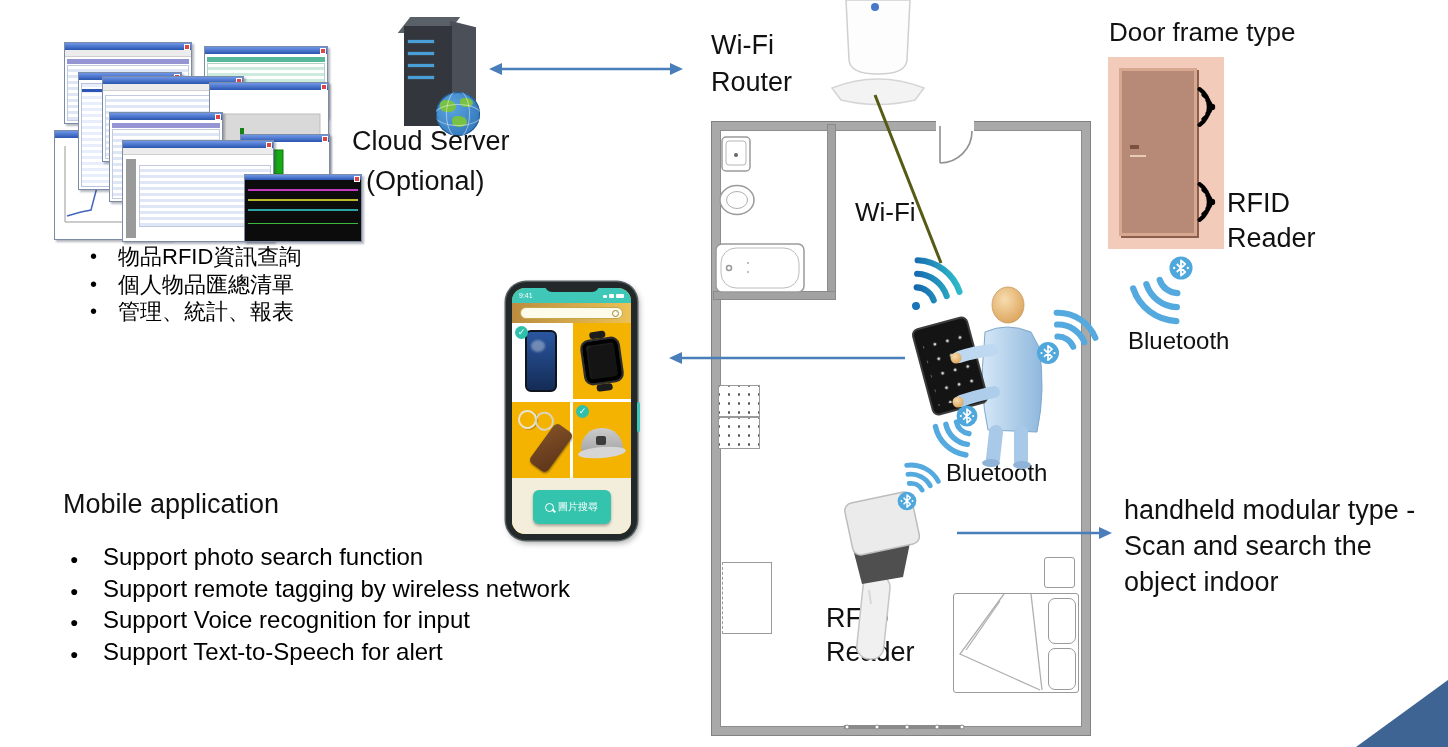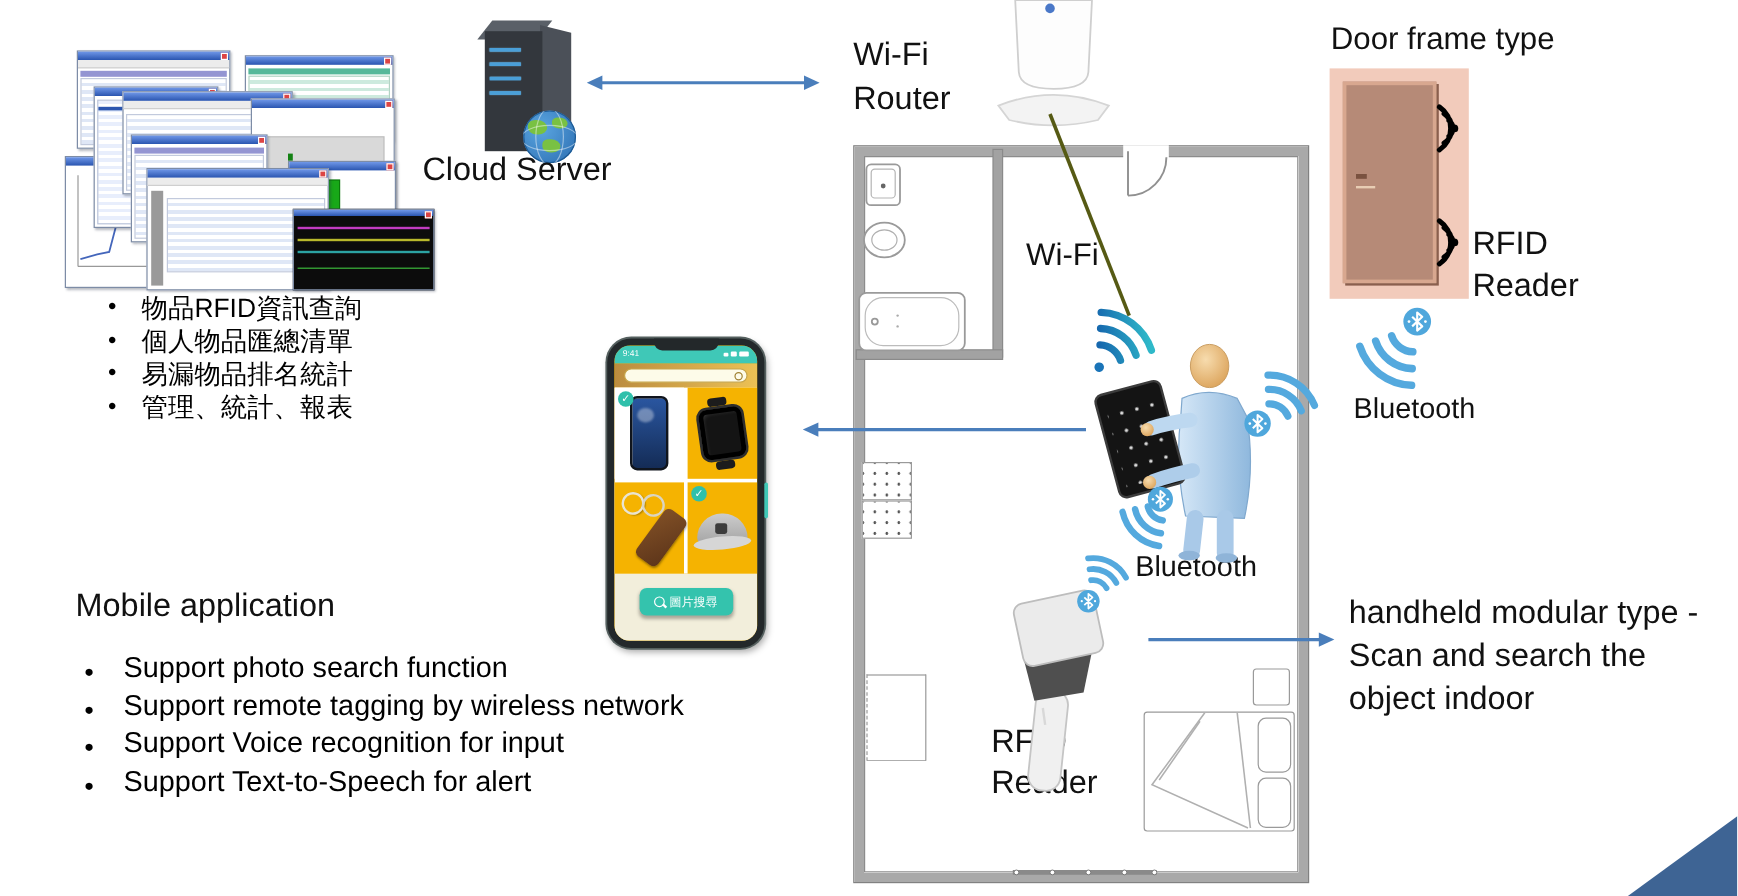--- a/index.html
+++ b/index.html
@@ -80,21 +80,21 @@
   .case{position:absolute;right:8px;bottom:6px;width:22px;height:48px;background:linear-gradient(120deg,#815026,#5d351a);
         border-radius:5px;transform:rotate(36deg);box-shadow:1px 1px 2px rgba(0,0,0,.4);}
   .glasses{position:absolute;left:6px;top:8px;width:15px;height:15px;border:2.5px solid #e9e4d2;border-radius:50%;
            transform:rotate(-15deg);box-shadow:1px 1px 1px rgba(0,0,0,.25);}
   .glasses:after{content:"";position:absolute;left:14px;top:4px;width:15px;height:15px;border:2.5px solid #d9d4c2;border-radius:50%;}
   .cap{width:42px;height:25px;background:linear-gradient(180deg,#cccccc,#a5a5a5);border-radius:21px 21px 5px 5px;position:relative;}
   .cap:before{content:"";position:absolute;left:15px;top:8px;width:10px;height:9px;background:#3c3c3c;border-radius:2px;}
   .cap:after{content:"";position:absolute;left:-3px;bottom:-5px;width:48px;height:11px;background:#d6d6d6;
              border-radius:50%;transform:rotate(-5deg);}
   .p-bottom{height:56px;background:#f2eedb;display:flex;justify-content:center;}
-  .searchbtn{margin-top:12px;width:78px;height:23px;background:#34c3ad;border-radius:6px;color:#fff;
+  .searchbtn{margin-top:12px;width:78px;height:34px;background:#34c3ad;border-radius:6px;color:#fff;
              display:flex;align-items:center;justify-content:center;font-size:10px;
              box-shadow:0 2px 3px rgba(0,0,0,.3);}
   .mg{display:inline-block;width:7px;height:7px;border:1.6px solid #fff;border-radius:50%;position:relative;margin-right:4px;}
   .mg:after{content:"";position:absolute;width:4px;height:1.6px;background:#fff;transform:rotate(45deg);right:-3px;bottom:-1px;}
 
   
   #server{left:398px;top:24px;width:92px;height:112px;}
   .srv-side{position:absolute;left:52px;top:0px;width:26px;height:96px;background:#4b5058;transform:skewY(14deg);}
   .srv-top{position:absolute;left:6px;top:-7px;width:50px;height:16px;background:#5a6068;transform:skewX(-38deg);}
   .srv-front{position:absolute;left:6px;top:2px;width:48px;height:100px;background:#33373d;}
@@ -193,21 +193,20 @@
       <div class="scan" style="top:14px;background:#c23cc2;"></div>
       <div class="scan" style="top:24px;background:#b9b92c;"></div>
       <div class="scan" style="top:34px;background:#2ca3a3;"></div>
       <div class="scan" style="top:48px;background:#3cb93c;height:1px;"></div>
     </div>
   </div>
 
   <ul id="cn-list" class="abs plain">
     <li>物品RFID資訊查詢</li>
     <li>個人物品匯總清單</li>
-    <li>易漏物品排名統計</li>
     <li>管理、統計、報表</li>
   </ul>
 
   <div id="server" class="abs">
     <div class="srv-top"></div>
     <div class="srv-side"></div>
     <div class="srv-front">
       <div class="srv-slit" style="top:14px;"></div>
       <div class="srv-slit" style="top:26px;"></div>
       <div class="srv-slit" style="top:38px;"></div>
@@ -216,20 +215,21 @@
     <div class="globe">
       <div class="land" style="left:4px;top:8px;width:16px;height:12px;"></div>
       <div class="land" style="left:24px;top:6px;width:13px;height:9px;"></div>
       <div class="land" style="left:16px;top:24px;width:15px;height:11px;"></div>
       <div class="meridian" style="left:10px;top:-2px;width:22px;height:46px;"></div>
       <div class="meridian" style="left:-2px;top:12px;width:46px;height:20px;"></div>
     </div>
   </div>
   <div class="lbl" style="left:352px;top:126px;font-size:27px;">
     <div>Cloud Server</div>
+    <div style="padding-left:14px;margin-top:9px;">(Optional)</div>
   </div>
 
   <div class="lbl" style="left:711px;top:27px;font-size:27px;line-height:37px;">
     <div>Wi-Fi</div>
     <div>Router</div>
   </div>
 
   <div id="plan" class="abs"></div>
   <div class="abs" style="left:936px;top:121px;width:38px;height:11px;background:#fff;"></div>
   <div class="iwall" style="left:828px;top:125px;width:7px;height:172px;"></div>

